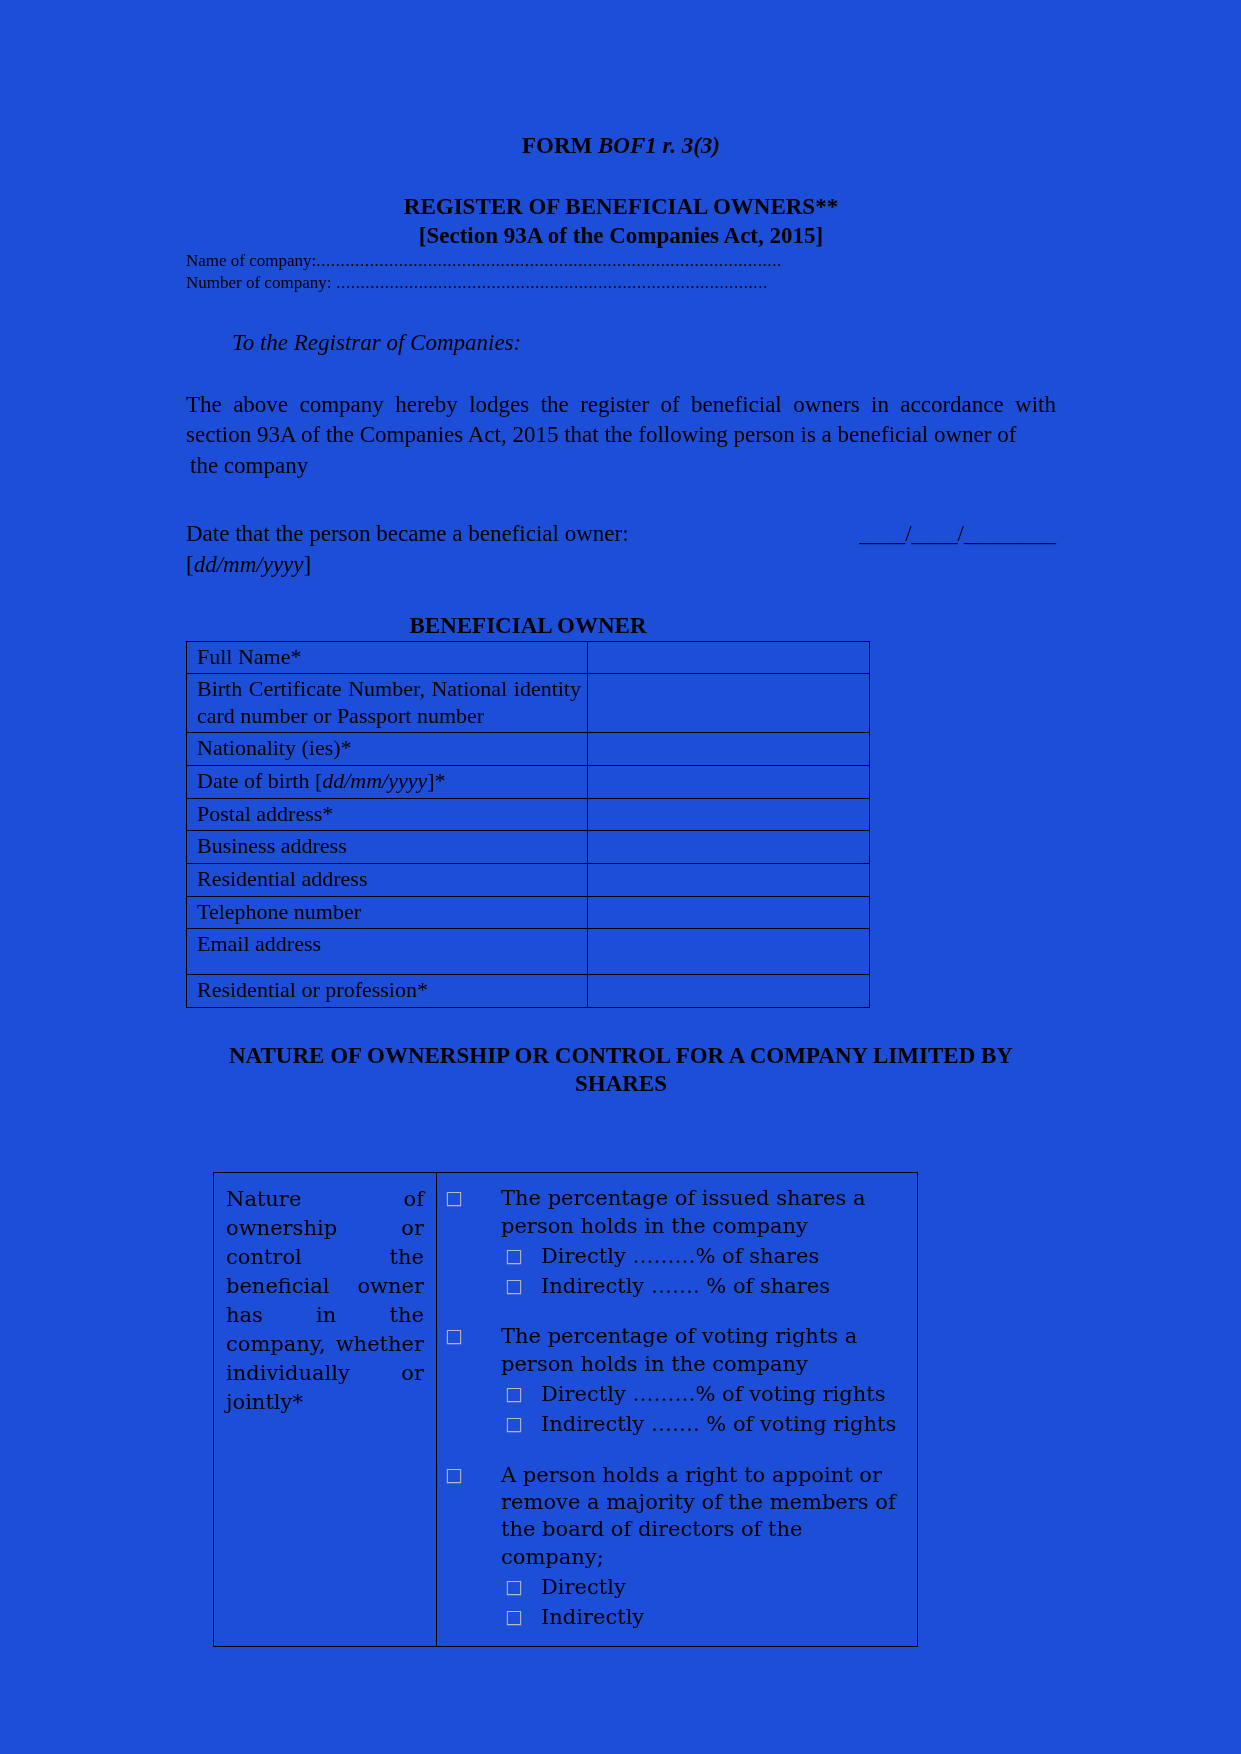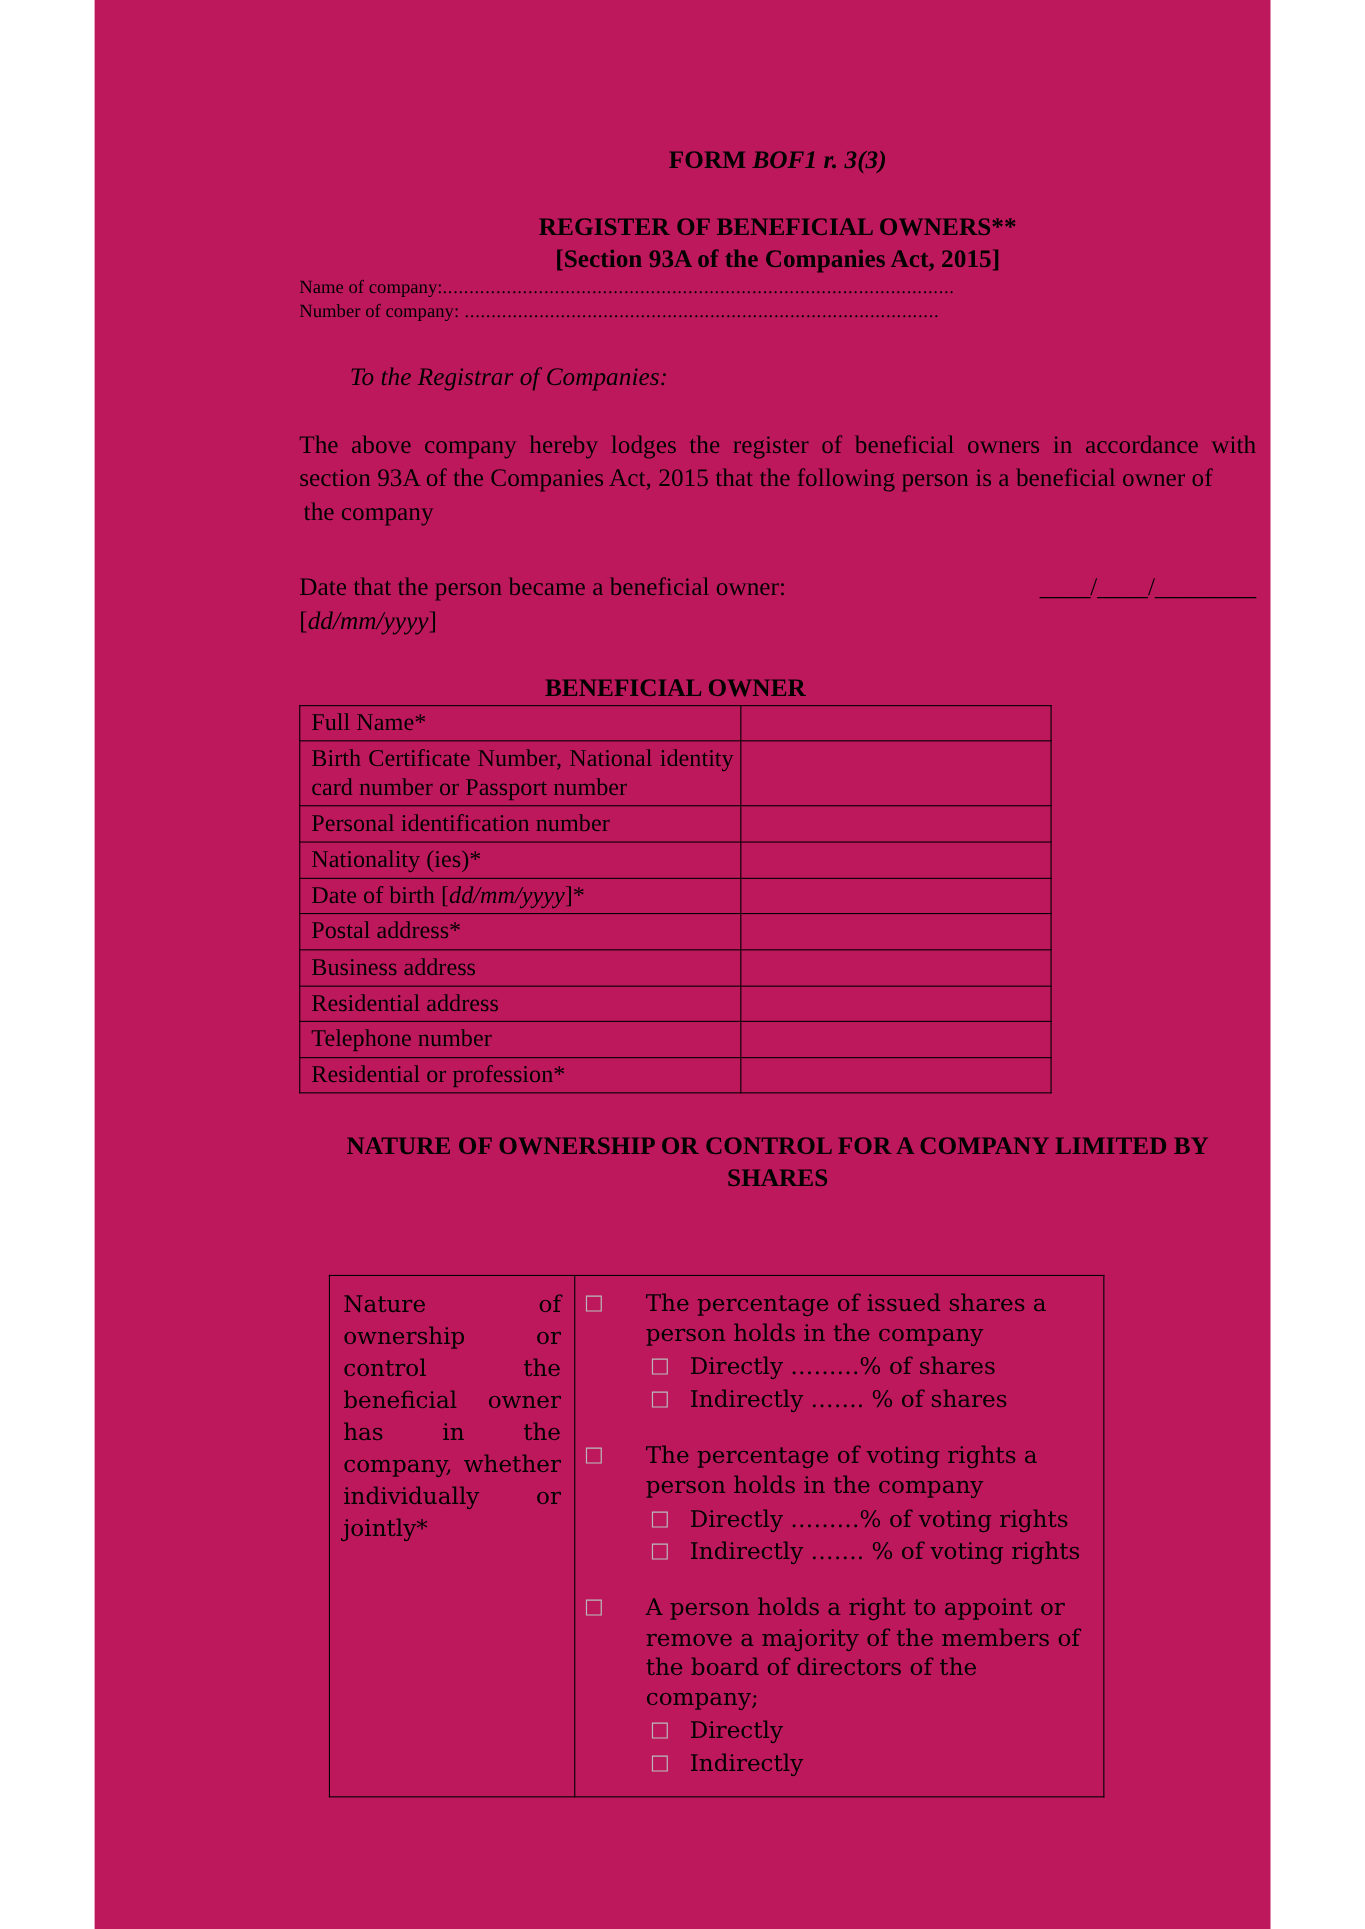--- a/index.html
+++ b/index.html
@@ -2,23 +2,23 @@
 <html><head>
 <meta charset="utf-8">
 <style>
   html, body {
     margin: 0;
     padding: 0;
     background: #ffffff;
   }
   .page {
     position: relative;
-    width: 1069px;
+    width: 1241px;
     height: 1754px;
-    background: #be185d;
+    background: #1d4ed8;
     margin: 0 auto;
     overflow: hidden;
     font-family: "Liberation Serif", "DejaVu Serif", serif;
     color: #000000;
   }
   .content {
     position: absolute;
     left: 186px;
     top: 0;
     width: 870px;
@@ -264,24 +264,20 @@
           <td class="value"></td>
         </tr>
         <tr>
           <td class="just-two">
             <span class="l1">Birth Certificate Number, National identity</span>
             <span>card number or Passport number</span>
           </td>
           <td class="value"></td>
         </tr>
         <tr>
-          <td>Personal identification number</td>
-          <td class="value"></td>
-        </tr>
-        <tr>
           <td>Nationality (ies)*</td>
           <td class="value"></td>
         </tr>
         <tr>
           <td><span>Date of birth [</span><span class="ital">dd/mm/yyyy</span><span>]*</span></td>
           <td class="value"></td>
         </tr>
         <tr>
           <td>Postal address*</td>
           <td class="value"></td>
@@ -289,20 +285,24 @@
         <tr>
           <td>Business address</td>
           <td class="value"></td>
         </tr>
         <tr>
           <td>Residential address</td>
           <td class="value"></td>
         </tr>
         <tr>
           <td class="indent1">Telephone number</td>
+          <td class="value"></td>
+        </tr>
+        <tr>
+          <td class="tall">Email address</td>
           <td class="value"></td>
         </tr>
         <tr>
           <td>Residential or profession*</td>
           <td class="value"></td>
         </tr>
       </tbody>
     </table>
 
     <div class="nature-heading">

